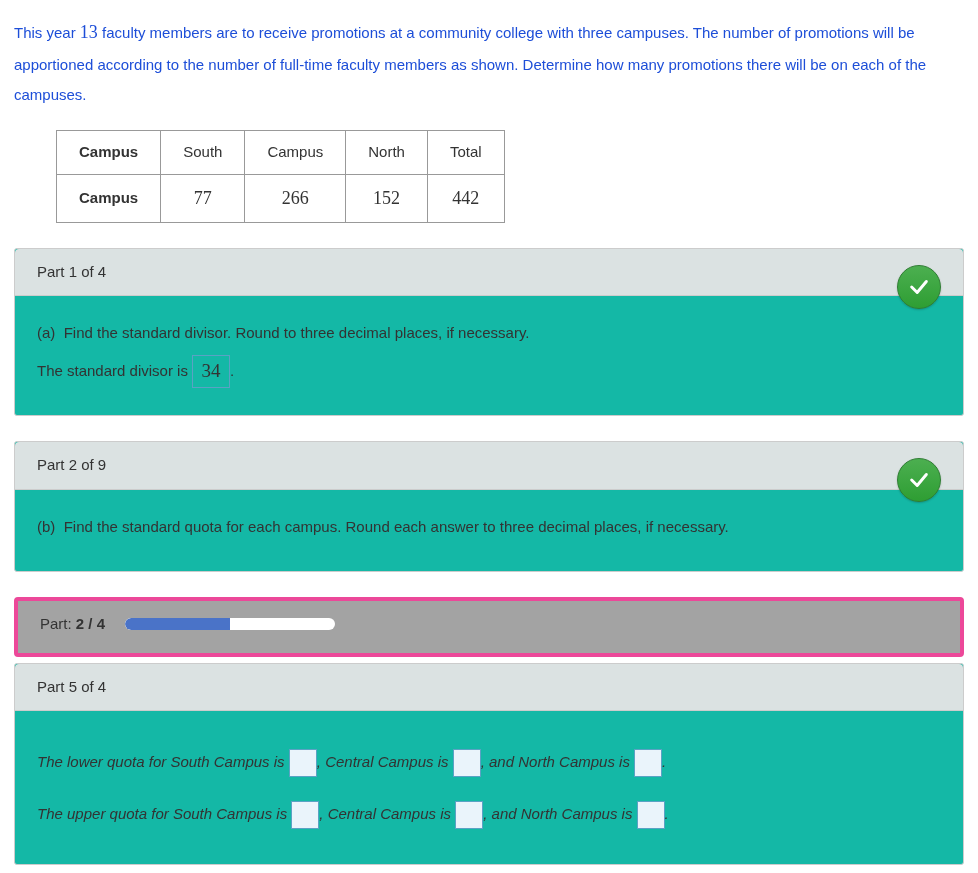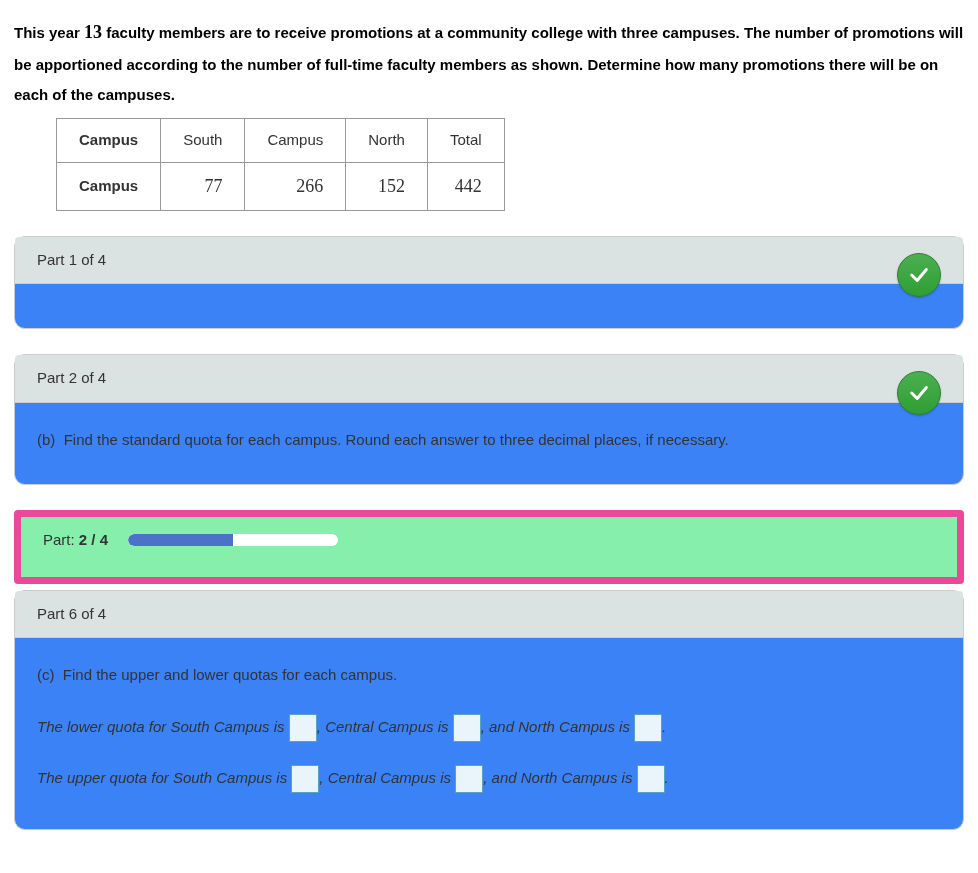--- a/index.html
+++ b/index.html
@@ -6,54 +6,53 @@
     font-family: Arial, Helvetica, sans-serif;
     font-size: 15px;
     color: #333;
     margin: 0;
     padding: 14px;
     width: 978px;
     box-sizing: border-box;
     line-height: 1.5;
   }
   .problem-statement {
-    margin-bottom: 8px;
-    color: #000000;
+    margin-bottom: 20px;
+    color: #1d4ed8;
     line-height: 2;
-    font-weight: bold;
   }
   .math-num {
     font-family: "Times New Roman", serif;
     font-size: 18px;
   }
   table.faculty {
     border-collapse: collapse;
     margin-left: 42px;
     margin-bottom: 25px;
   }
   table.faculty td, table.faculty th {
     border: 1px solid #999;
     padding: 10px 22px;
-    text-align: right;
+    text-align: center;
     font-weight: normal;
     font-size: 15px;
   }
   table.faculty th {
     font-weight: bold;
   }
   table.faculty .math-cell {
     font-family: "Times New Roman", serif;
     font-size: 18px;
   }
   .part-card {
     border: 1px solid #ccc;
-    border-radius: 11px;
+    border-radius: 3px;
     margin-bottom: 25px;
     position: relative;
-    background: #3b82f6;
+    background: #14b8a6;
   }
   .part-header {
     background: #dbe2e2;
     padding: 12px 22px;
     color: #333;
     font-size: 15px;
     border-bottom: 1px solid #ccc;
     border-radius: 4px 4px 0 0;
   }
   .part-body {
@@ -91,24 +90,24 @@
   }
   .empty-box {
     display: inline-block;
     border: 1px solid #5aa2c4;
     background: #eaf4fb;
     width: 26px;
     height: 26px;
     vertical-align: middle;
   }
   .progress-card {
-    background: #86efac;
-    border: 7px solid #ec4899;
+    background: #a3a3a3;
+    border: 4px solid #ec4899;
     border-radius: 4px;
-    padding: 12px 22px 25px 22px;
+    padding: 12px 22px 17px 22px;
     margin-bottom: 6px;
     display: flex;
     align-items: center;
     gap: 20px;
   }
   .progress-track {
     width: 210px;
     height: 12px;
     background: #fff;
     border-radius: 6px;
@@ -152,25 +151,31 @@
   </table>
 
 <div class="part-card">
   <div class="part-header">Part 1 of 4</div>
   <div class="check-badge">
     <svg viewBox="0 0 24 24">
         <path d="M4 12 L10 18 L20 6" stroke="#fff" stroke-width="3.2" fill="none" stroke-linecap="round" stroke-linejoin="round"></path>
       </svg>
   </div>
   <div class="part-body">
+    <div>
+      <span>(a)</span>&nbsp;&nbsp;<span>Find the standard divisor. Round to three decimal places, if necessary.</span>
+    </div>
+    <div>
+      <span>The standard divisor is </span><span class="answer-box">34</span><span>.</span>
+    </div>
   </div>
 </div>
 
 <div class="part-card">
-  <div class="part-header">Part 2 of 4</div>
+  <div class="part-header">Part 2 of 9</div>
   <div class="check-badge">
     <svg viewBox="0 0 24 24">
         <path d="M4 12 L10 18 L20 6" stroke="#fff" stroke-width="3.2" fill="none" stroke-linecap="round" stroke-linejoin="round"></path>
       </svg>
   </div>
   <div class="part-body">
     <div>
       <span>(b)</span>&nbsp;&nbsp;<span>Find the standard quota for each campus. Round each answer to three decimal places, if necessary.</span>
     </div>
   </div>
@@ -179,25 +184,22 @@
 <div class="progress-card">
   <div>
     <span>Part: </span><b>2 / 4</b>
   </div>
   <div class="progress-track">
     <div class="progress-fill"></div>
   </div>
 </div>
 
 <div class="part-card" style="margin-bottom:0;">
-  <div class="part-header">Part 6 of 4</div>
+  <div class="part-header">Part 5 of 4</div>
   <div class="part-body" style="padding-bottom:18px;">
-    <div>
-      <span>(c)</span>&nbsp;&nbsp;<span>Find the upper and lower quotas for each campus.</span>
-    </div>
     <div class="line-row">
       <span>The lower quota for South Campus is </span><span class="empty-box"></span><span>, Central Campus is </span><span class="empty-box"></span><span>, and North Campus is </span><span class="empty-box"></span><span>.</span>
     </div>
     <div class="line-row">
       <span>The upper quota for South Campus is </span><span class="empty-box"></span><span>, Central Campus is </span><span class="empty-box"></span><span>, and North Campus is </span><span class="empty-box"></span><span>.</span>
     </div>
   </div>
 </div>
 
 </body></html>

